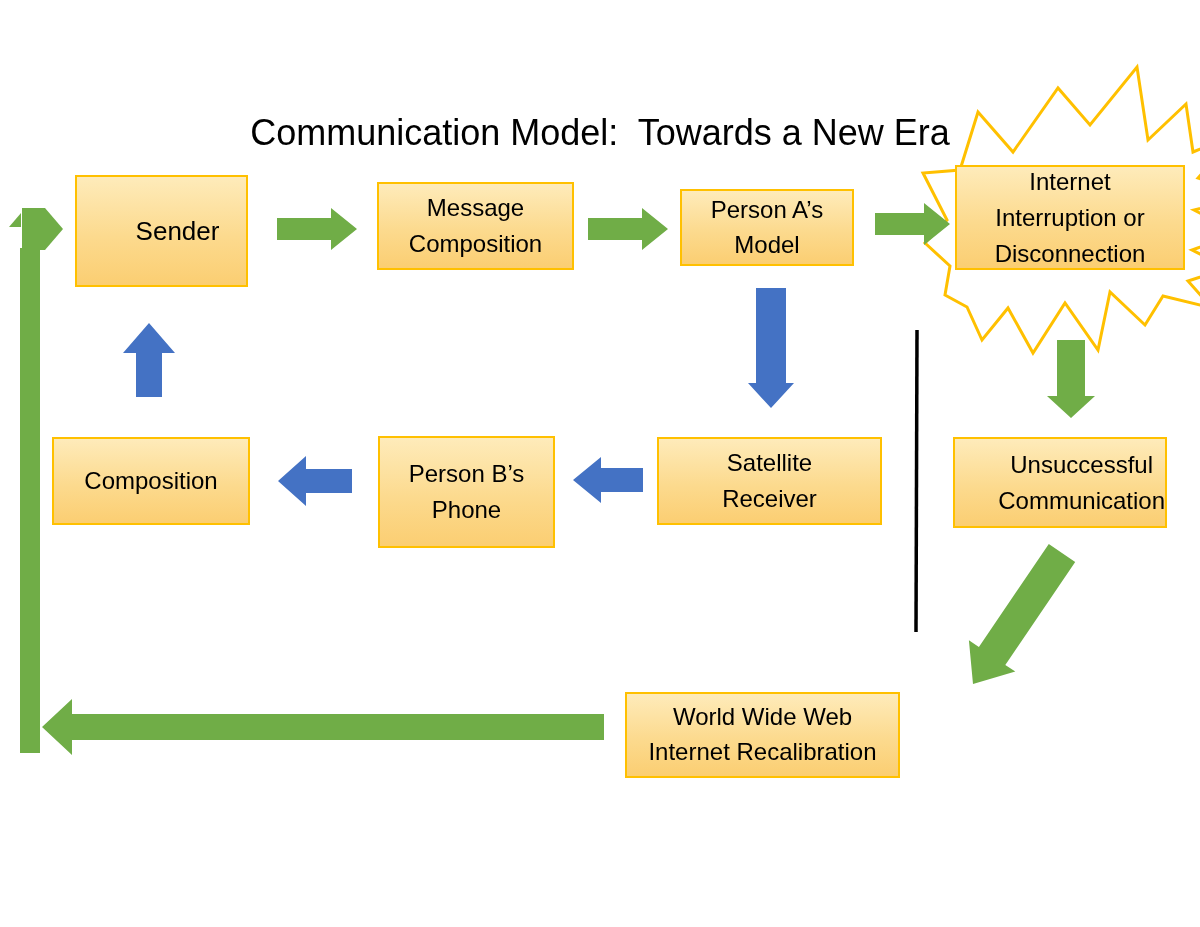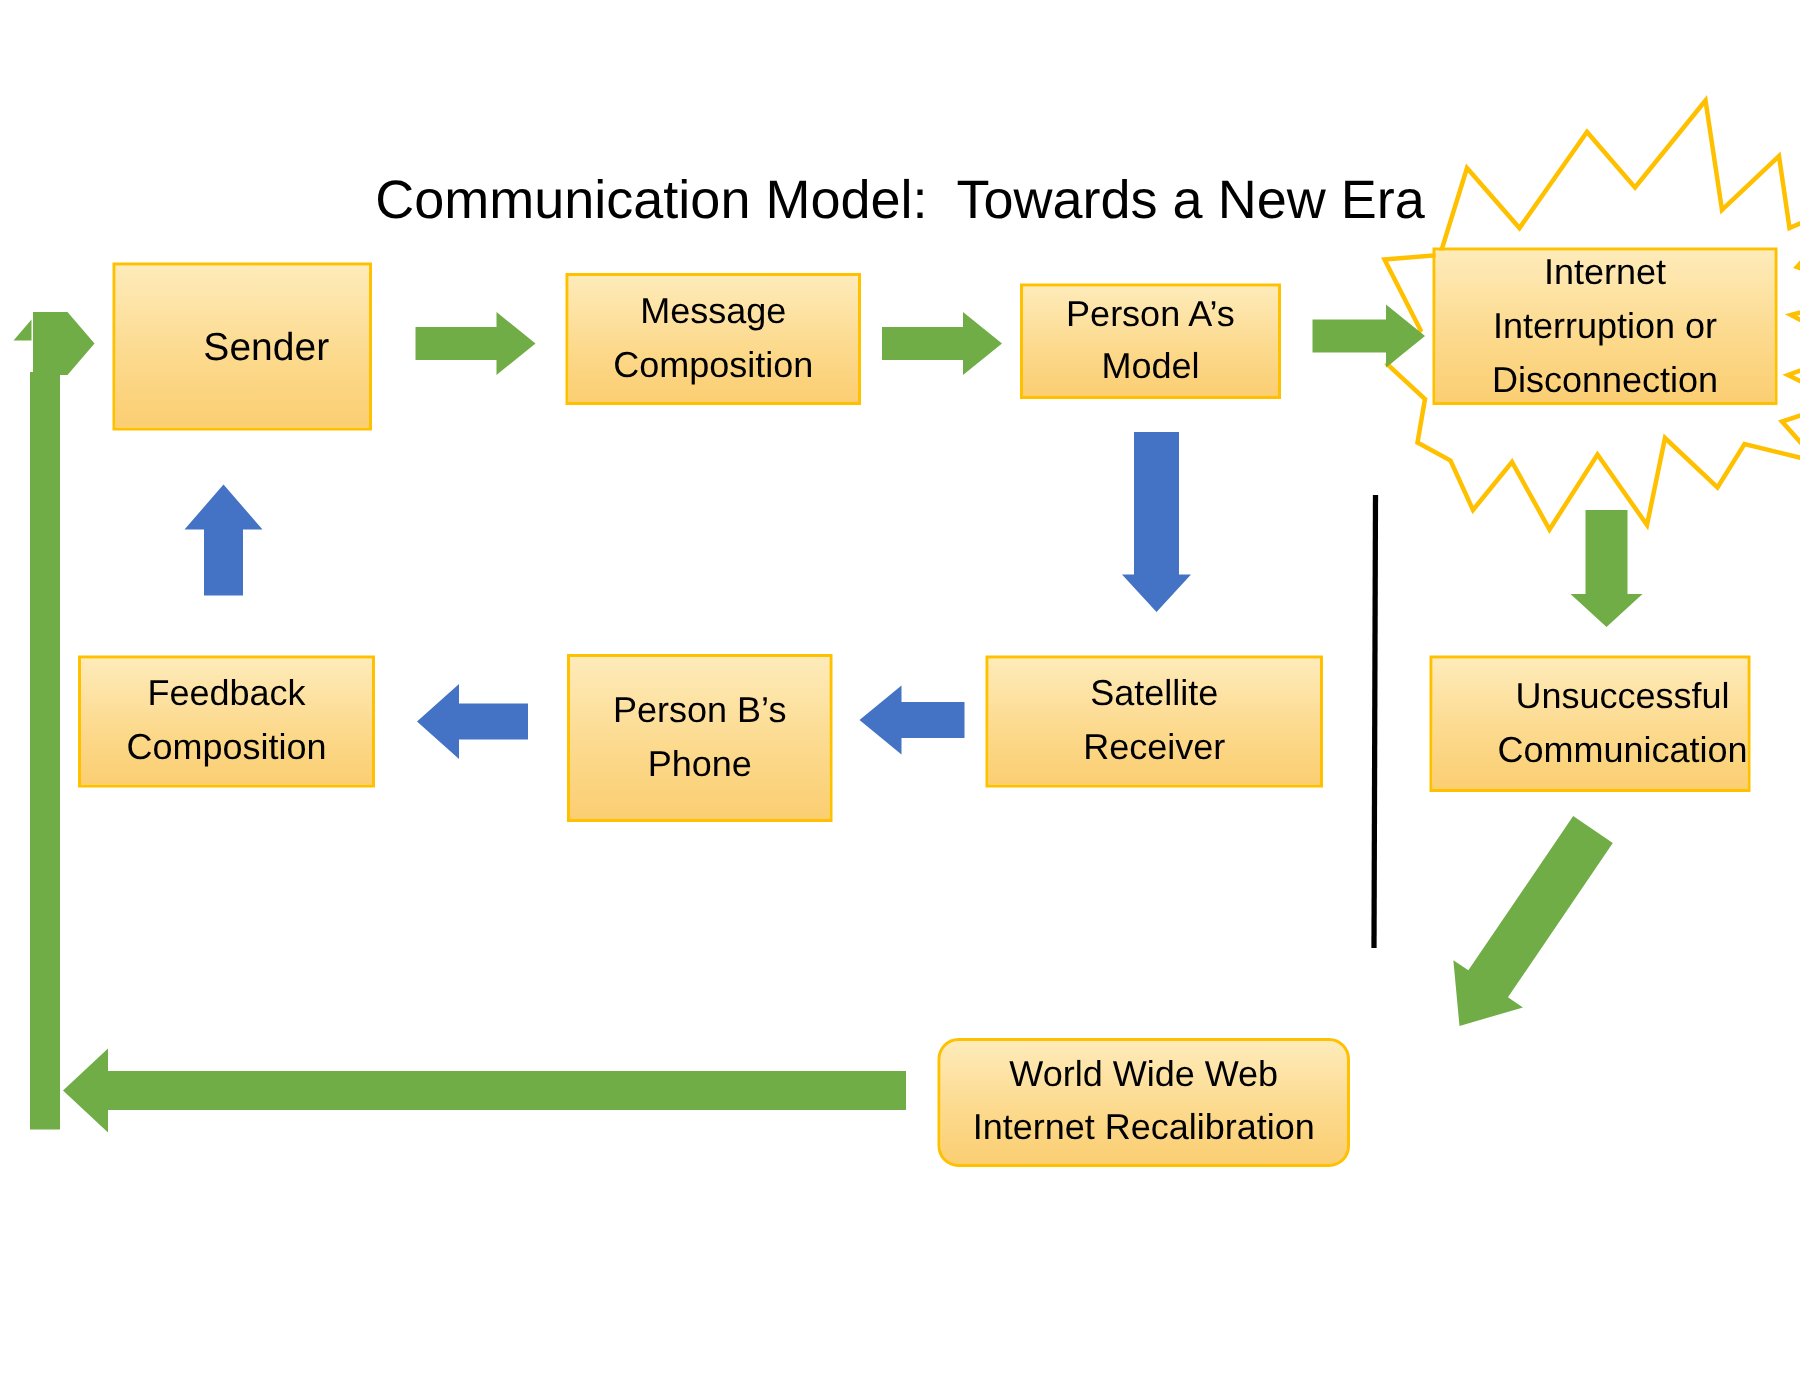--- a/index.html
+++ b/index.html
@@ -21,21 +21,21 @@
   }
   .node .line{display:block;}
   #node-sender{left:75px;top:175px;width:173px;height:112px;font-size:26px;padding-left:32px;}
   #node-message{left:377px;top:182px;width:197px;height:88px;}
   #node-person-a{left:680px;top:189px;width:174px;height:77px;line-height:1.45;}
   #node-internet{left:955px;top:165px;width:230px;height:105px;line-height:1.5;}
   #node-feedback{left:52px;top:437px;width:198px;height:88px;}
   #node-person-b{left:378px;top:436px;width:177px;height:112px;}
   #node-satellite{left:657px;top:437px;width:225px;height:88px;}
   #node-unsuccessful{left:953px;top:437px;width:214px;height:91px;justify-content:flex-end;}
-  #node-www{left:625px;top:692px;width:275px;height:86px;line-height:1.45;border-radius:14px;}
+  #node-www{left:625px;top:692px;width:275px;height:86px;line-height:1.45;}
 </style>
 </head>
 <body>
 
 <svg id="canvas-svg" viewBox="0 0 1200 927" xmlns="http://www.w3.org/2000/svg">
 
   <polygon points="978,112 1013,152 1058,88 1090,125 1137,67 1148,140 1186,104 1193,152 1238,133 1198,178 1248,196 1194,210 1238,233 1192,250 1228,268 1188,281 1212,308 1163,296 1145,325 1110,292 1098,350 1065,303 1033,353 1008,308 982,340 967,307 945,295 950,266 925,243 947,220 923,173 960,170" fill="#ffffff" stroke="#FFC000" stroke-width="3" stroke-linejoin="miter"></polygon>
 
   <g>
     <rect x="20" y="248" width="20" height="505" fill="#70AD47"></rect>
@@ -85,21 +85,20 @@
 <div class="node" id="node-internet">
   <div>
     <span class="line">Internet</span>
     <span class="line">Interruption or</span>
     <span class="line">Disconnection</span>
   </div>
 </div>
 
 <div class="node" id="node-feedback">
   <div>
-    <span class="line">Feedback</span>
     <span class="line">Composition</span>
   </div>
 </div>
 
 <div class="node" id="node-person-b">
   <div>
     <span class="line">Person B’s</span>
     <span class="line">Phone</span>
   </div>
 </div>

